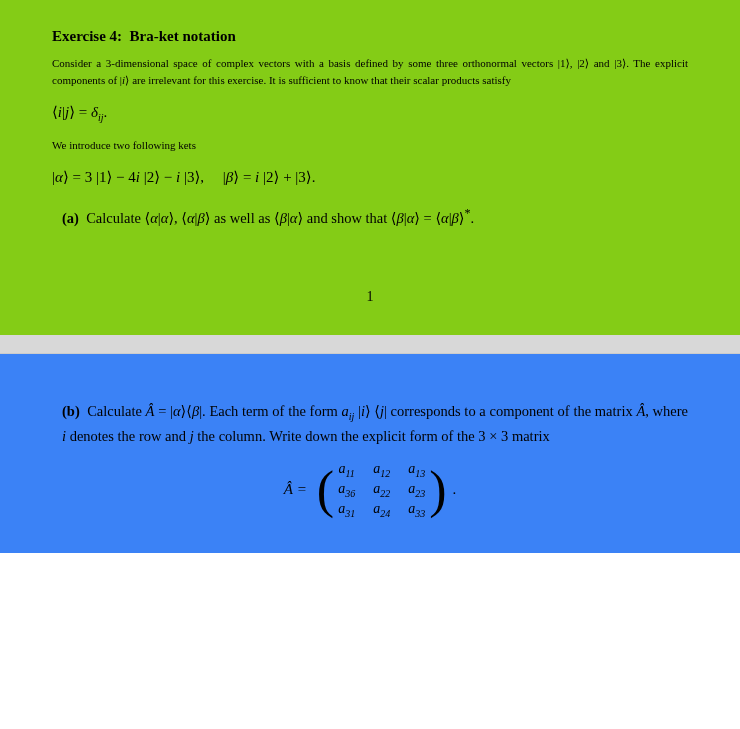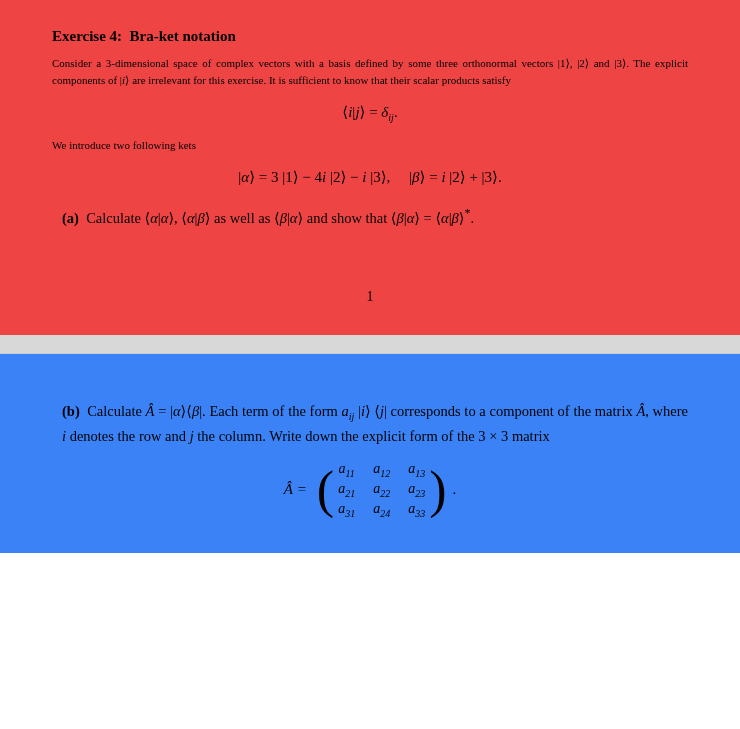--- a/index.html
+++ b/index.html
@@ -6,21 +6,21 @@
     body {
       background: #ffffff;
       font-family: "Computer Modern", "Latin Modern", Georgia, "Times New Roman", serif;
       font-size: 15px;
       color: #000000;
       width: 740px;
       min-height: 729px;
     }
     .page-top {
       padding: 28px 52px 20px 52px;
-      background: #ef4444;
+      background: #84cc16;
     }
     .page-bottom {
       padding: 28px 52px 20px 52px;
       background: #3b82f6;
       border-top: 1px solid #cccccc;
       margin-top: 0;
     }
     .divider-area {
       background: #d8d8d8;
       height: 18px;
@@ -31,21 +31,21 @@
       font-size: 15px;
       margin-bottom: 10px;
     }
     .paragraph {
       font-size: 11px;
       line-height: 1.55;
       margin-bottom: 10px;
       text-align: justify;
     }
     .math-block {
-      text-align: center;
+      text-align: left;
       margin: 14px 0 14px 0;
       font-size: 15px;
     }
     .math-inline {
       font-style: italic;
     }
     .question-line {
       font-size: 14.5px;
       line-height: 1.55;
       margin-bottom: 8px;
@@ -141,21 +141,21 @@
   </div>
 
   <div class="matrix-container">
     <div class="matrix-wrap">
       <span style="font-style:italic; margin-right:6px;">Â =</span>
       <span class="matrix-paren-left">(</span>
       <div class="matrix-grid">
         <span class="matrix-cell"><i>a</i><sub>11</sub></span>
         <span class="matrix-cell"><i>a</i><sub>12</sub></span>
         <span class="matrix-cell"><i>a</i><sub>13</sub></span>
-        <span class="matrix-cell"><i>a</i><sub>21</sub></span>
+        <span class="matrix-cell"><i>a</i><sub>36</sub></span>
         <span class="matrix-cell"><i>a</i><sub>22</sub></span>
         <span class="matrix-cell"><i>a</i><sub>23</sub></span>
         <span class="matrix-cell"><i>a</i><sub>31</sub></span>
         <span class="matrix-cell"><i>a</i><sub>24</sub></span>
         <span class="matrix-cell"><i>a</i><sub>33</sub></span>
       </div>
       <span class="matrix-paren-right">)</span>
       <span style="margin-left:2px;">.</span>
     </div>
   </div>

